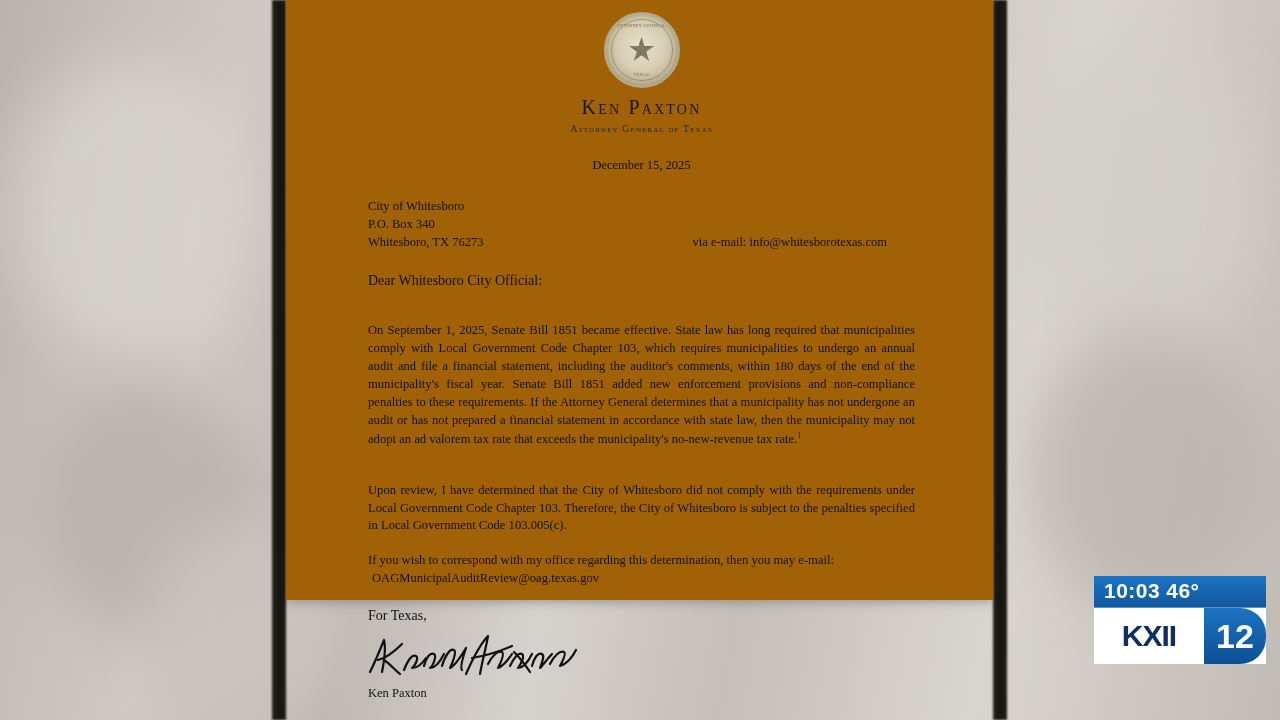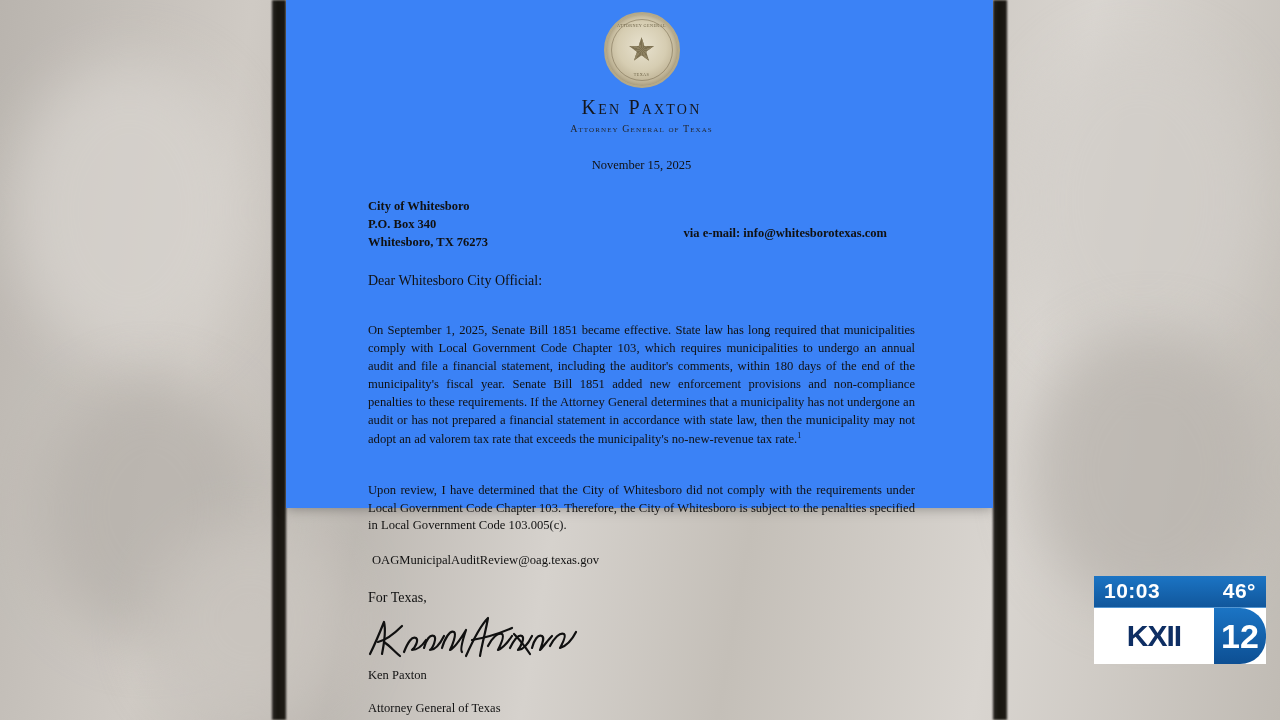--- a/index.html
+++ b/index.html
@@ -53,22 +53,22 @@
   }
   .frame-bar.left  { left: 272px; }
   .frame-bar.right { left: 993px; }
 
   
   .page {
     position: absolute;
     left: 286px;
     top: 0;
     width: 707px;
-    height: 508px;
-    background: #3b82f6;
+    height: 600px;
+    background: #a16207;
     box-shadow: 0 0 12px rgba(0,0,0,0.35);
     color: #111;
   }
   .page-inner {
     position: absolute;
     left: 82px;
     right: 78px;
     top: 8px;
   }
 
@@ -151,26 +151,25 @@
     font-size: 12.5px;
     margin-top: 24px;
     color: #111;
   }
 
   .address-block {
     margin-top: 24px;
     font-size: 12.5px;
     line-height: 1.45;
     position: relative;
-    font-weight: bold;
   }
   .address-block .email-note {
     position: absolute;
     right: 28px;
-    bottom: 9px;
+    bottom: 0;
     font-size: 12.5px;
     white-space: nowrap;
   }
 
   .salutation {
     margin-top: 22px;
     font-size: 14px;
   }
 
   .body-para {
@@ -225,21 +224,21 @@
   .bug {
     position: absolute;
     right: 14px;
     bottom: 56px;
     width: 172px;
     user-select: none;
   }
   .bug-clock {
     display: flex;
     align-items: center;
-    justify-content: space-between;
+    justify-content: flex-start;
     background: linear-gradient(180deg, #1b74c4 0%, #11579c 100%);
     color: #fff;
     font-family: "Liberation Sans", sans-serif;
     font-weight: bold;
     padding: 3px 10px 4px 10px;
     font-size: 21px;
     letter-spacing: 0.5px;
     border-bottom: 1px solid rgba(255,255,255,0.25);
   }
   .bug-temp { font-size: 21px; margin-left: 6px; }
@@ -254,21 +253,21 @@
     display: flex;
     align-items: center;
     justify-content: center;
     color: #0e2e63;
     font-family: "Liberation Sans", sans-serif;
     font-weight: bold;
     font-size: 30px;
     letter-spacing: -1px;
   }
   .bug-num {
-    width: 52px;
+    width: 62px;
     background: linear-gradient(180deg, #1b74c4 0%, #0d4f93 100%);
     color: #fff;
     display: flex;
     align-items: center;
     justify-content: center;
     font-family: "Liberation Sans", sans-serif;
     font-weight: bold;
     font-size: 34px;
     border-top-right-radius: 26px;
     border-bottom-right-radius: 26px;
@@ -297,36 +296,37 @@
         <div class="seal">
           <div class="seal-ring"></div>
           <div class="seal-text-top">ATTORNEY GENERAL</div>
           <div class="seal-text-bottom">TEXAS</div>
         </div>
       </div>
 
       <div class="letterhead-name">Ken Paxton</div>
       <div class="letterhead-title">Attorney General of Texas</div>
 
-      <div class="date-line">November 15, 2025</div>
+      <div class="date-line">December 15, 2025</div>
 
       <div class="address-block">
         <div>City of Whitesboro</div>
         <div>P.O. Box 340</div>
         <div>Whitesboro, TX 76273</div>
         <div class="email-note">via e-mail: info@whitesborotexas.com</div>
       </div>
 
       <div class="salutation">Dear Whitesboro City Official:</div>
 
       <div class="body-para"><span>On September 1, 2025, Senate Bill 1851 became effective. State law has long required that municipalities comply with Local Government Code Chapter 103, which requires municipalities to undergo an annual audit and file a financial statement, including the auditor's comments, within 180 days of the end of the municipality's fiscal year.  Senate Bill 1851 added new enforcement provisions and non-compliance penalties to these requirements. If the Attorney General determines that a municipality has not undergone an audit or has not prepared a financial statement in accordance with state law, then the municipality may not adopt an ad valorem tax rate that exceeds the municipality's no-new-revenue tax rate.</span><sup>1</sup></div>
 
       <div class="body-para">Upon review, I have determined that the City of Whitesboro did not comply with the requirements under Local Government Code Chapter 103. Therefore, the City of Whitesboro is subject to the penalties specified in Local Government Code 103.005(c).</div>
 
       <div class="email-para">
+        <span>If you wish to correspond with my office regarding this determination, then you may e-mail:</span>
         <span class="email-addr-line">OAGMunicipalAuditReview@oag.texas.gov</span>
       </div>
 
       <div class="closing">For Texas,</div>
 
       <div class="signature">
         <svg width="220" height="54" viewBox="0 0 220 54" xmlns="http://www.w3.org/2000/svg" aria-hidden="true">
           <g fill="none" stroke="#101010" stroke-width="2.2" stroke-linecap="round" stroke-linejoin="round">
             <path d="M8 42 C14 30, 18 20, 22 10 C24 18, 22 32, 20 42"></path>
             <path d="M16 30 C24 28, 32 22, 40 14"></path>

